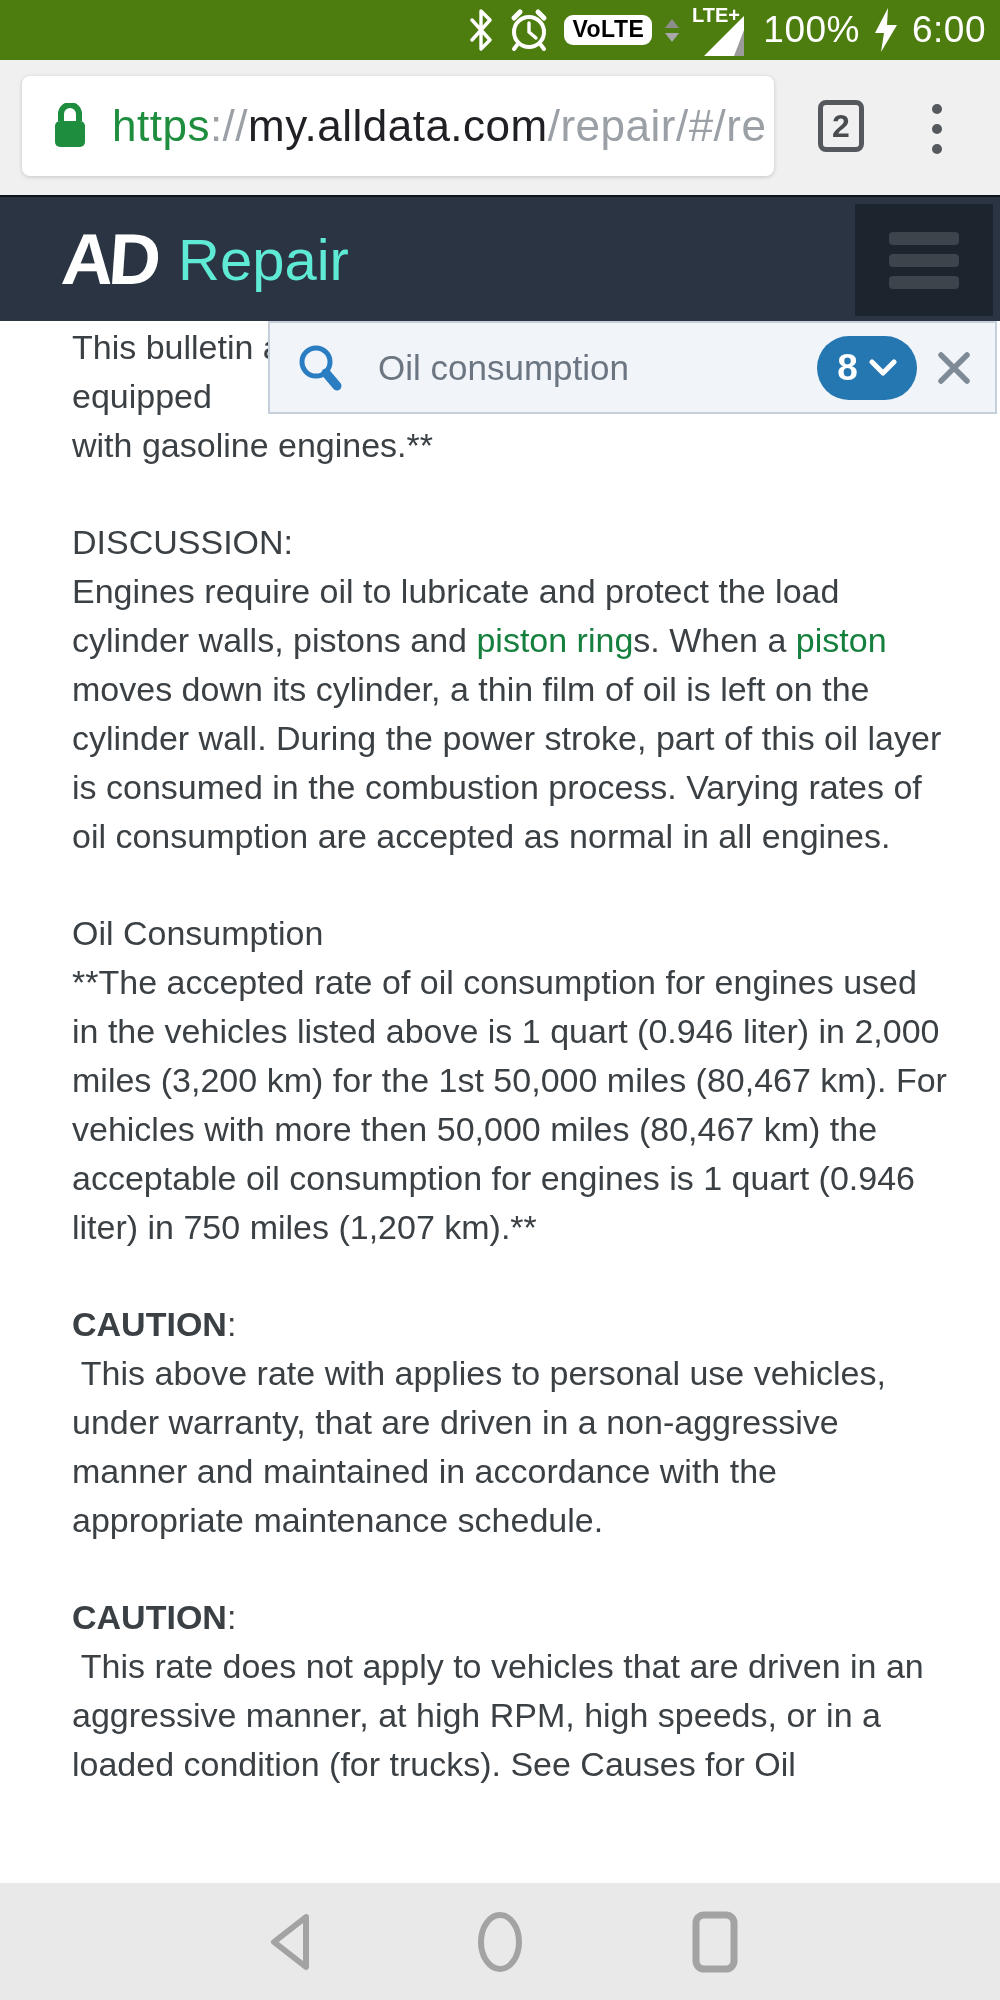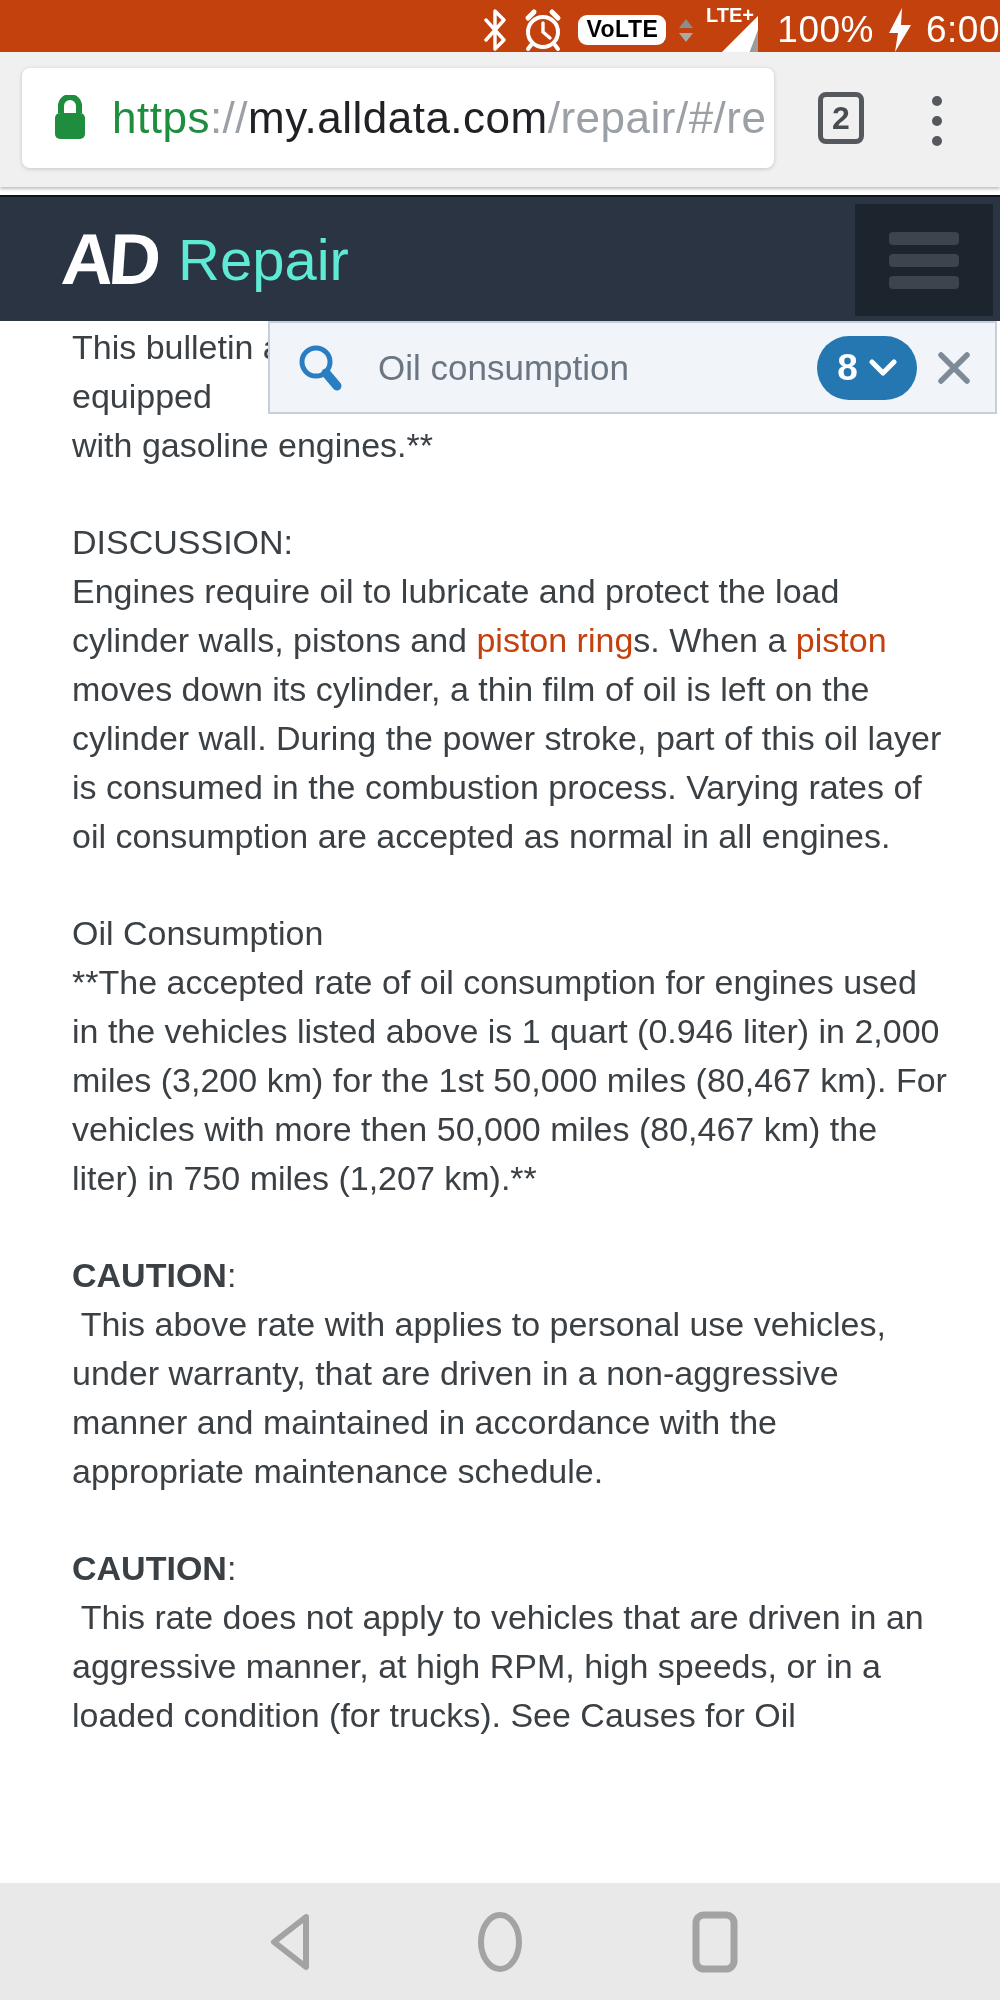--- a/index.html
+++ b/index.html
@@ -4,34 +4,34 @@
 <style>
   * { margin:0; padding:0; box-sizing:border-box; }
   html,body { width:1000px; height:2000px; }
   body {
     font-family:"Liberation Sans","DejaVu Sans",sans-serif;
     background:#ffffff; position:relative; overflow:hidden;
   }
   
   .status-bar{
     position:absolute; top:0; left:0; width:1000px; height:60px;
-    background:#c2410c; color:#fff; display:flex; align-items:center;
-    justify-content:flex-end; gap:13px;
+    background:#4d7c0f; color:#fff; display:flex; align-items:center;
+    justify-content:flex-end; padding-right:14px; gap:13px;
   }
   .sb-text{ font-size:37px; color:#fff; letter-spacing:0.5px; }
   .volte-badge{
     background:#fff; color:#000; border-radius:9px; padding:2px 8px 3px 8px;
     font-size:23px; font-weight:bold; letter-spacing:0.5px; line-height:1.1;
   }
   .data-arrows{ display:flex; flex-direction:column; gap:5px; align-items:center; }
   .tri-up{ width:0; height:0; border-left:7px solid transparent; border-right:7px solid transparent; border-bottom:9px solid #8d8d8d; }
   .tri-down{ width:0; height:0; border-left:7px solid transparent; border-right:7px solid transparent; border-top:9px solid #a9a9a9; }
   
   .url-section{
-    position:absolute; top:52px; left:0; width:1000px; height:135px;
+    position:absolute; top:60px; left:0; width:1000px; height:135px;
     background:#f0f0f0; box-shadow:0 2px 3px rgba(0,0,0,0.25);
   }
   .url-card{
     position:absolute; left:22px; top:16px; width:752px; height:100px;
     background:#fff; border-radius:8px; box-shadow:0 1px 4px rgba(0,0,0,0.18);
     display:flex; align-items:center; padding:0 20px 0 30px;
     overflow:hidden; white-space:nowrap;
   }
   .url-text{ font-size:44px; margin-left:24px; letter-spacing:0.5px; }
   .url-scheme{ color:#1e8e3e; }
@@ -75,21 +75,21 @@
   }
   .count-pill .count{ color:#fff; font-size:37px; font-weight:bold; }
   .close-x{ margin:0 24px 0 20px; flex:0 0 auto; display:flex; }
   
   .article{
     position:absolute; top:323px; left:72px; right:55px;
     font-size:34px; line-height:49px; color:#3b4045; z-index:1;
   }
   .paragraph{ margin-bottom:48px; }
   .line{ white-space:pre; }
-  .link{ color:#c2410c;margin-top:44px; }
+  .link{ color:#15803d;margin-top:44px; }
   .bold{ font-weight:bold; }
   
   .bottom-nav{
     position:absolute; top:1883px; left:0; width:1000px; height:117px;
     background:#e9e9e9; display:flex; align-items:center; z-index:10;
   }
   .nav-slot{ position:absolute; top:0; height:117px; display:flex; align-items:center; justify-content:center; width:120px; }
   .nav-back{ left:230px; } .nav-home{ left:440px; } .nav-recents{ left:655px; }
 </style>
 </head>
@@ -199,20 +199,21 @@
       <div class="line"><span>cylinder wall. During the power stroke, part of this oil layer</span></div>
       <div class="line"><span>is consumed in the combustion process. Varying rates of</span></div>
       <div class="line"><span>oil consumption are accepted as normal in all engines.</span></div>
     </div>
     <div class="paragraph">
       <div class="line"><span>Oil Consumption</span></div>
       <div class="line"><span>**The accepted rate of oil consumption for engines used</span></div>
       <div class="line"><span>in the vehicles listed above is 1 quart (0.946 liter) in 2,000</span></div>
       <div class="line"><span>miles (3,200 km) for the 1st 50,000 miles (80,467 km). For</span></div>
       <div class="line"><span>vehicles with more then 50,000 miles (80,467 km) the</span></div>
+      <div class="line"><span>acceptable oil consumption for engines is 1 quart (0.946</span></div>
       <div class="line"><span>liter) in 750 miles (1,207 km).**</span></div>
     </div>
     <div class="paragraph">
       <div class="line"><span class="bold">CAUTION</span><span>:</span></div>
       <div class="line"><span> This above rate with applies to personal use vehicles,</span></div>
       <div class="line"><span>under warranty, that are driven in a non-aggressive</span></div>
       <div class="line"><span>manner and maintained in accordance with the</span></div>
       <div class="line"><span>appropriate maintenance schedule.</span></div>
     </div>
     <div class="paragraph">

